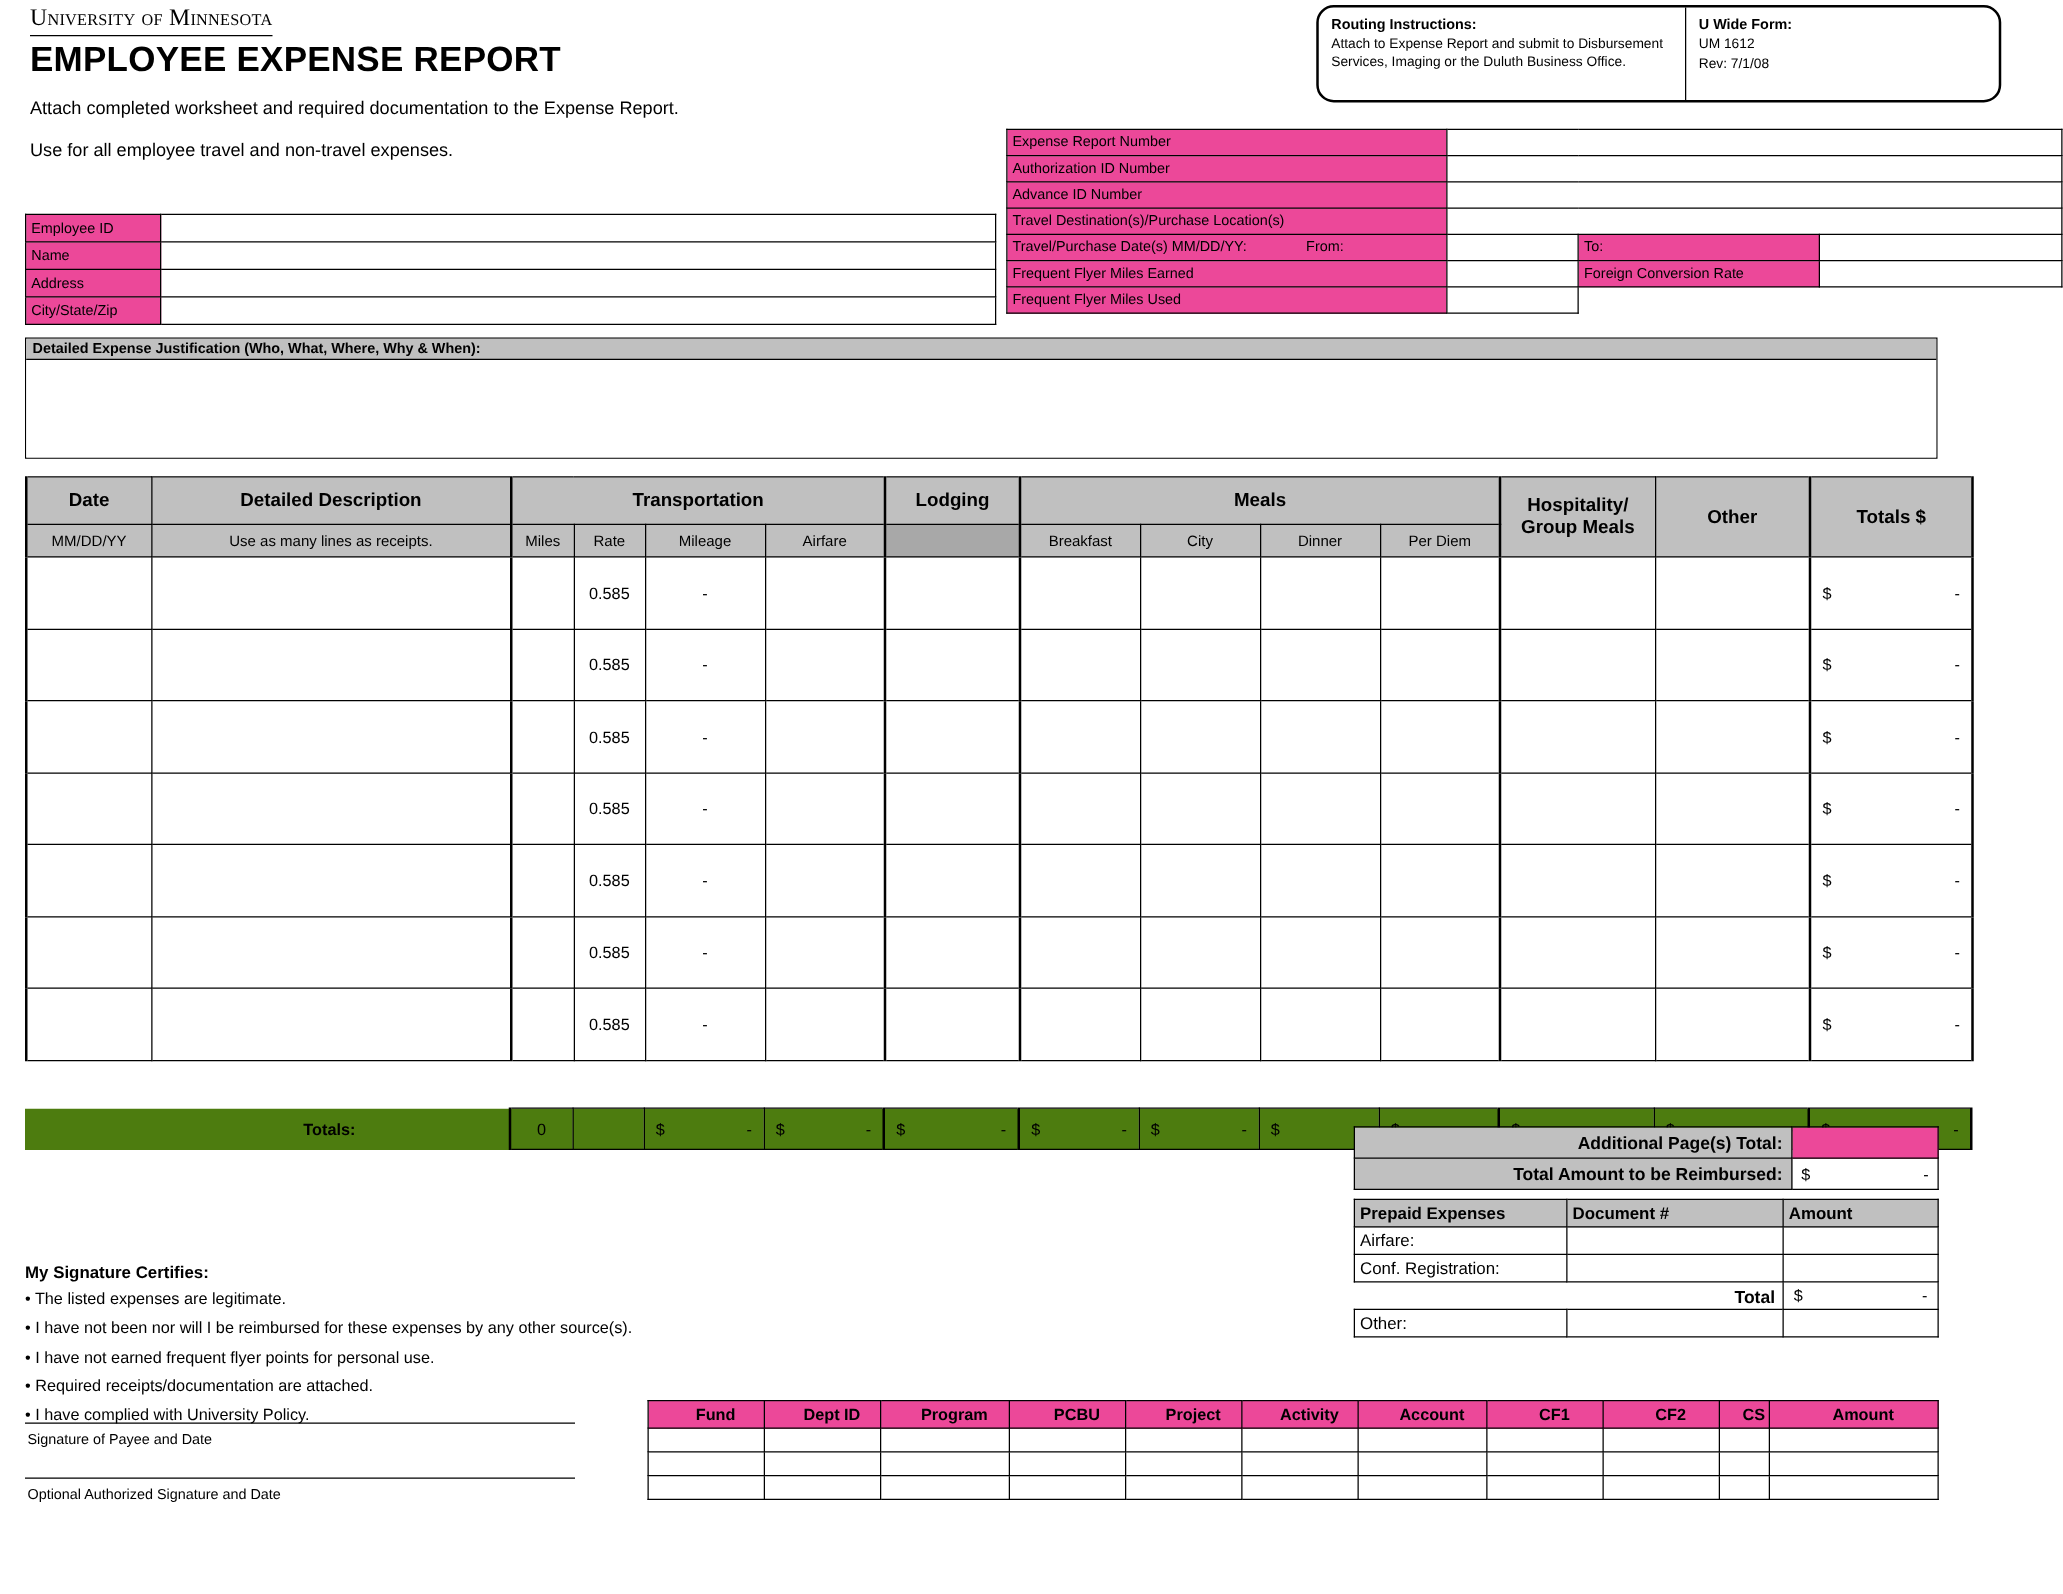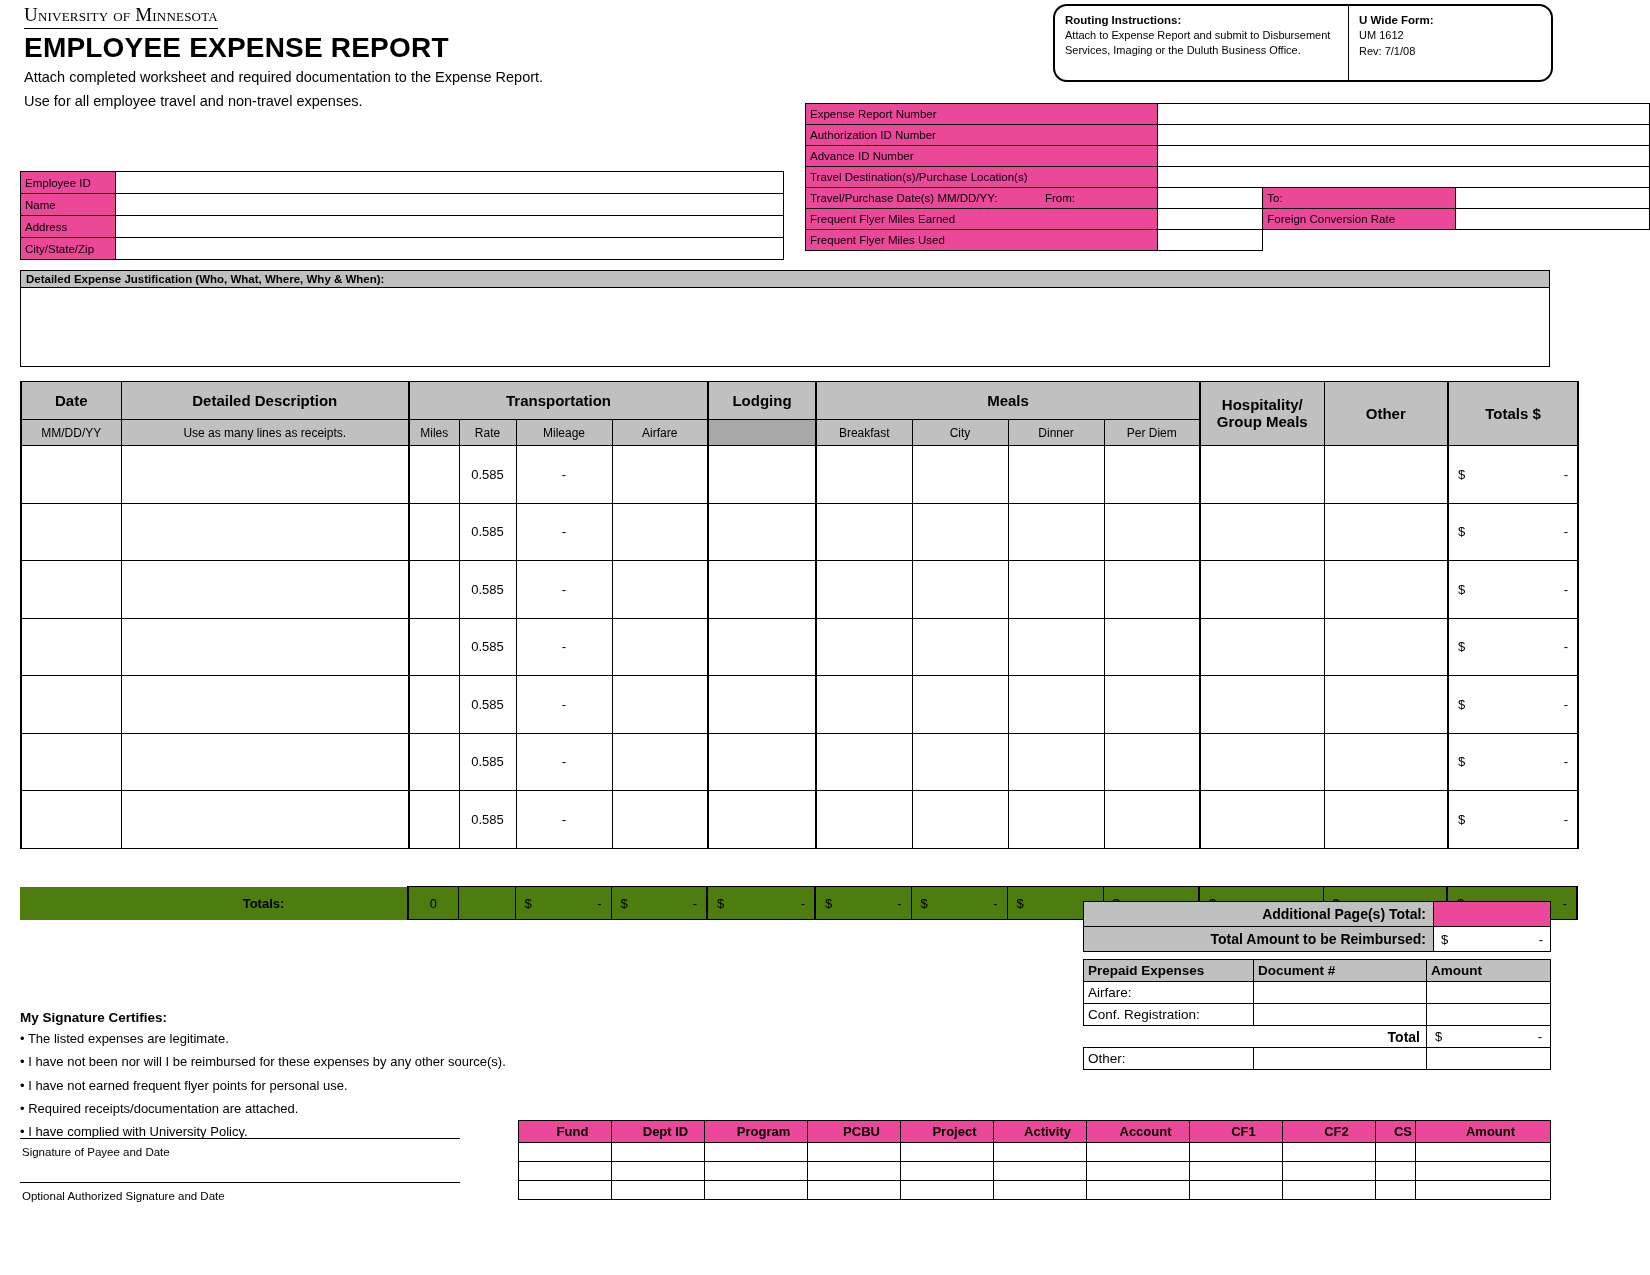--- a/index.html
+++ b/index.html
@@ -41,29 +41,29 @@
   .form-title {
     font-size: 28px;
     font-weight: bold;
     margin-top: 4px;
     letter-spacing: 0.2px;
     line-height: 1.1;
   }
   .subline {
     font-size: 14.5px;
     line-height: 1.55;
-    margin-top: 2px;
+    margin-top: 12px;
   }
 
   
   .routing-box {
     position: absolute;
     left: 1053px;
     top: 4px;
-    width: 500px;
+    width: 548px;
     height: 78px;
     border: 2px solid #000;
     border-radius: 14px;
     box-sizing: border-box;
     display: flex;
   }
   .routing-left {
     flex: 0 0 294px;
     padding: 6px 8px 0 10px;
     box-sizing: border-box;
@@ -341,21 +341,21 @@
       <td class="gray">Frequent Flyer Miles Used</td>
       <td></td>
       <td colspan="2" class="noborder" style="border:none;background:#fff"></td>
     </tr>
   </tbody>
     </table>
 
   <table class="tbl-basic emp-left">
     <tbody>
         <tr>
-      <td class="gray" style="width:95px">Employee ID</td>
+      <td class="gray" style="width:108px">Employee ID</td>
       <td style="width:668px"></td>
     </tr>
     <tr>
       <td class="gray">Name</td>
       <td></td>
     </tr>
     <tr>
       <td class="gray">Address</td>
       <td></td>
     </tr>

